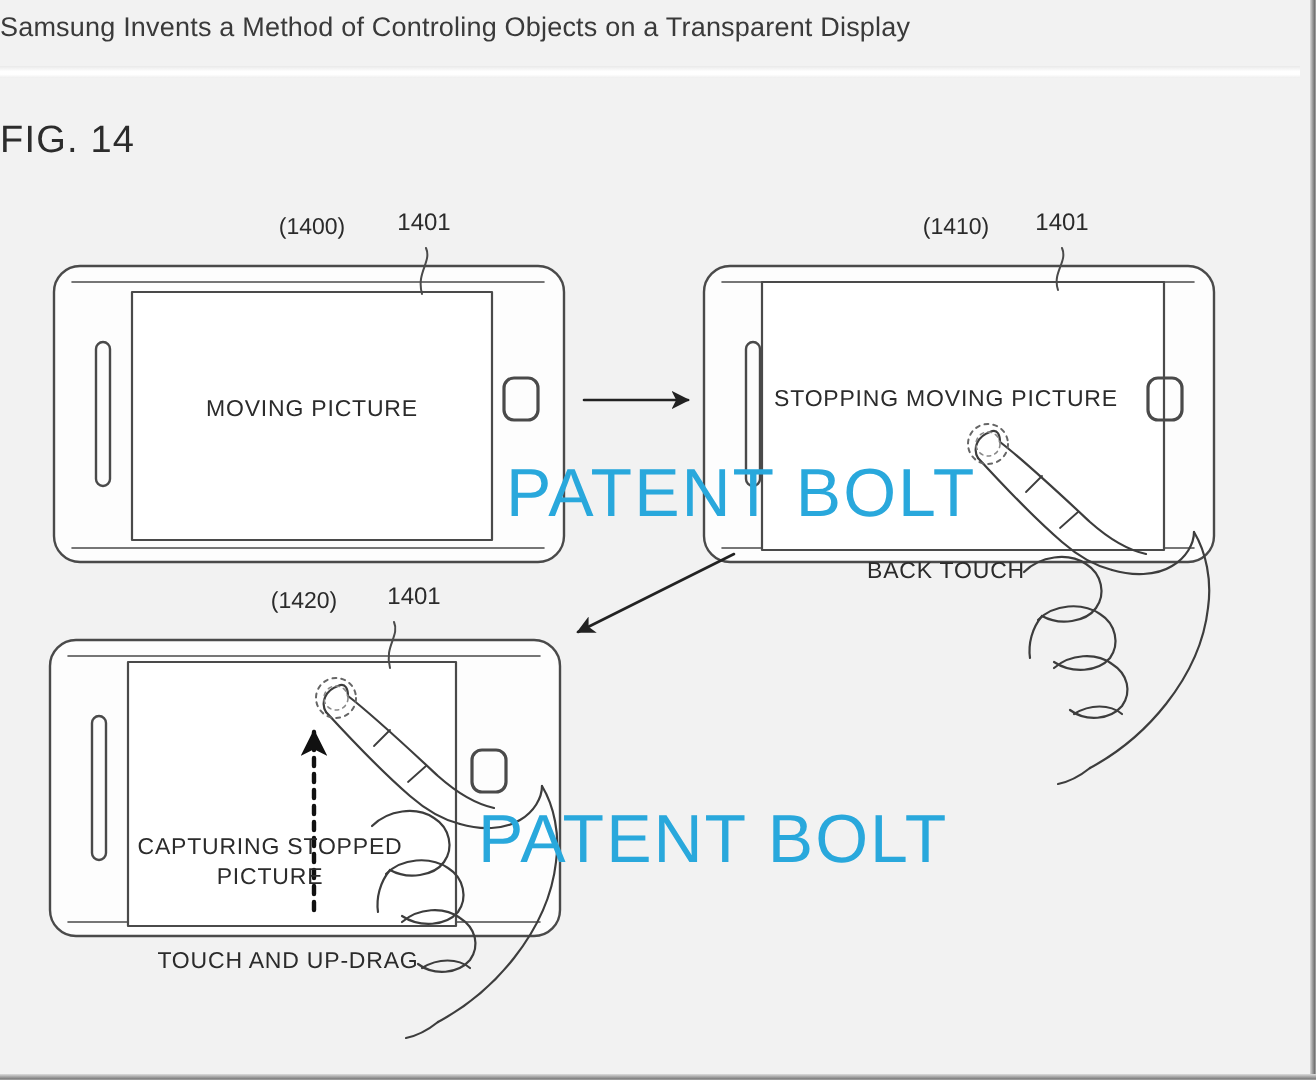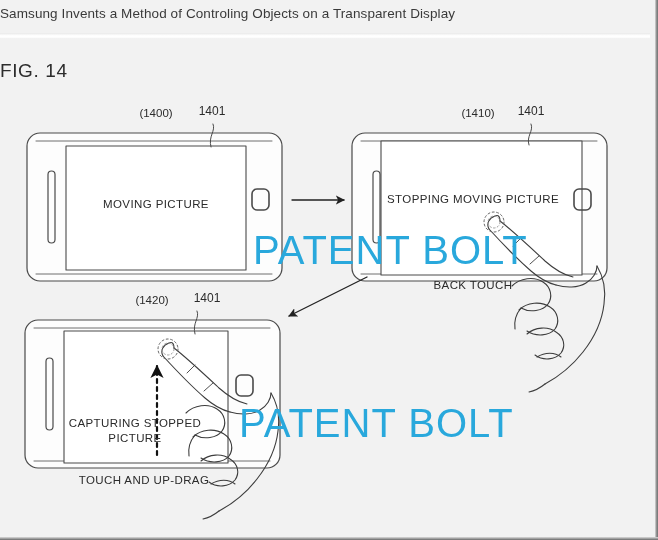--- a/index.html
+++ b/index.html
@@ -64,21 +64,21 @@
     letter-spacing: 0.6px;
   }
   .fig-svg {
     position: absolute;
     top: 0;
     left: 0;
   }
   .wm {
     position: absolute;
     color: #29a8dc;
-    font-size: 40px;
+    font-size: 34px;
     letter-spacing: 1px;
     font-family: "Liberation Sans", sans-serif;
     white-space: nowrap;
     pointer-events: none;
   }
   #wm-1 { left: 253px; top: 228px; }
   #wm-2 { left: 239px; top: 401px; }
 </style>
 </head>
 <body>

